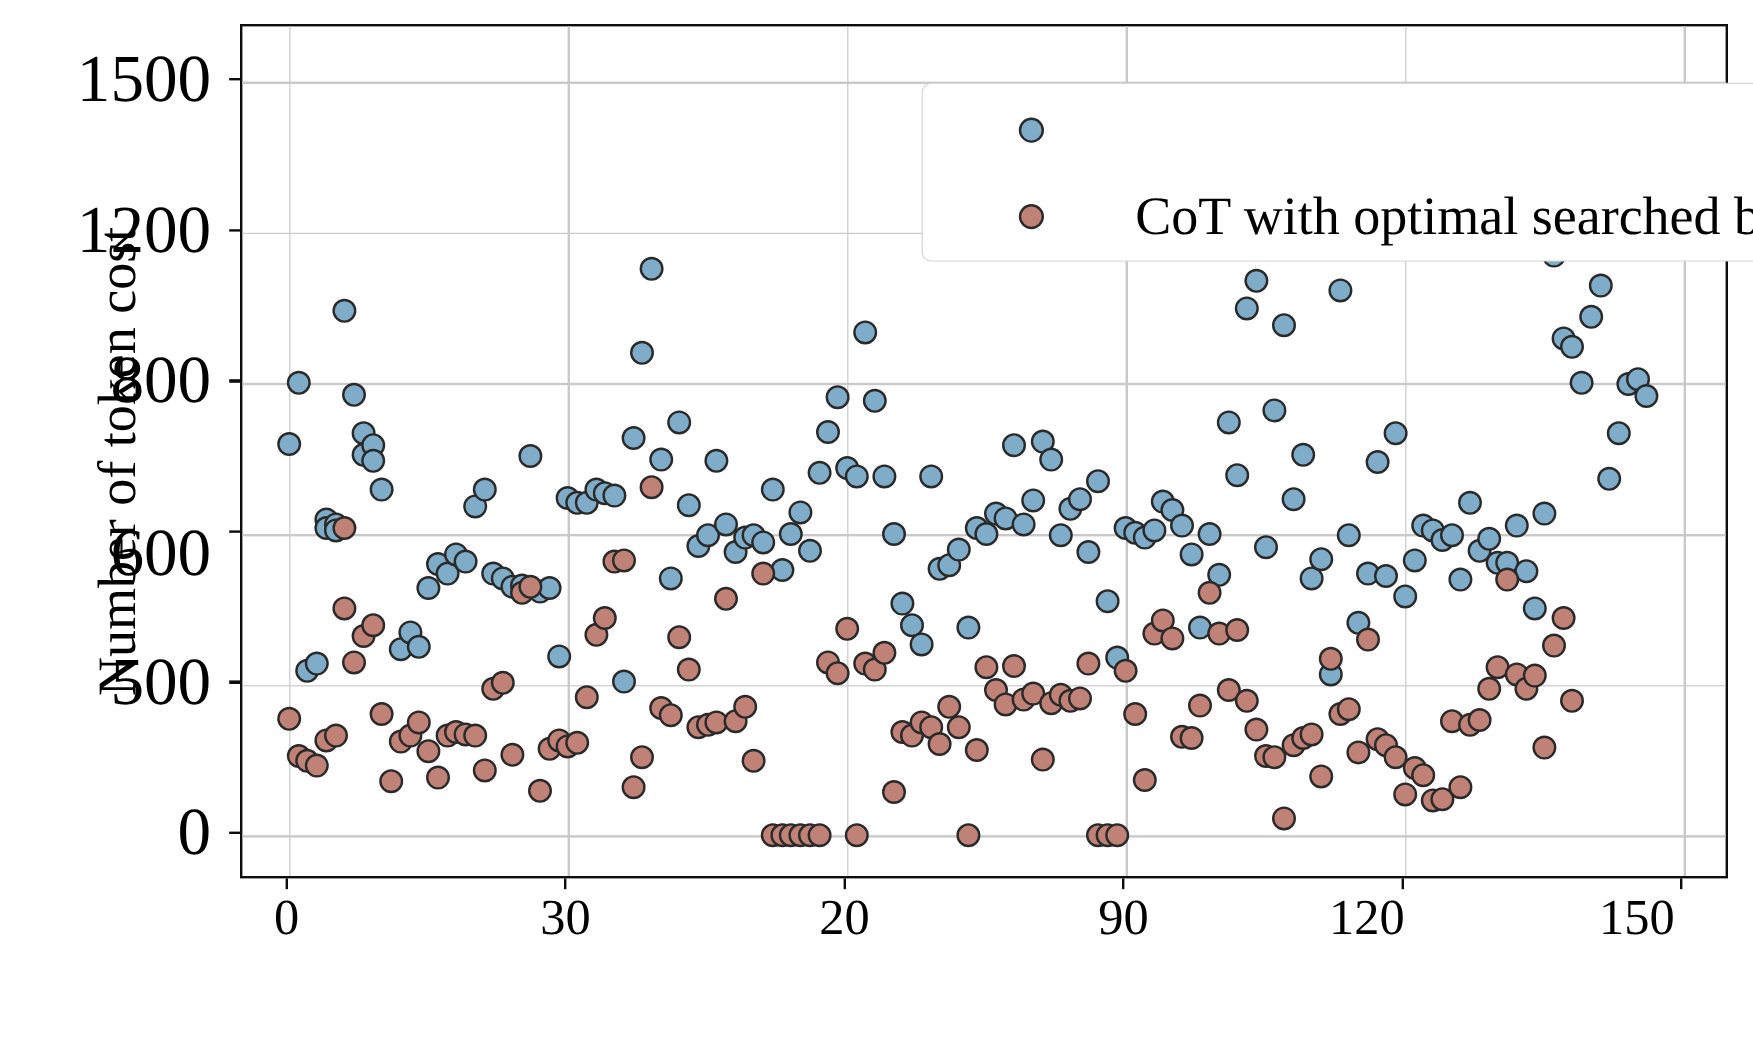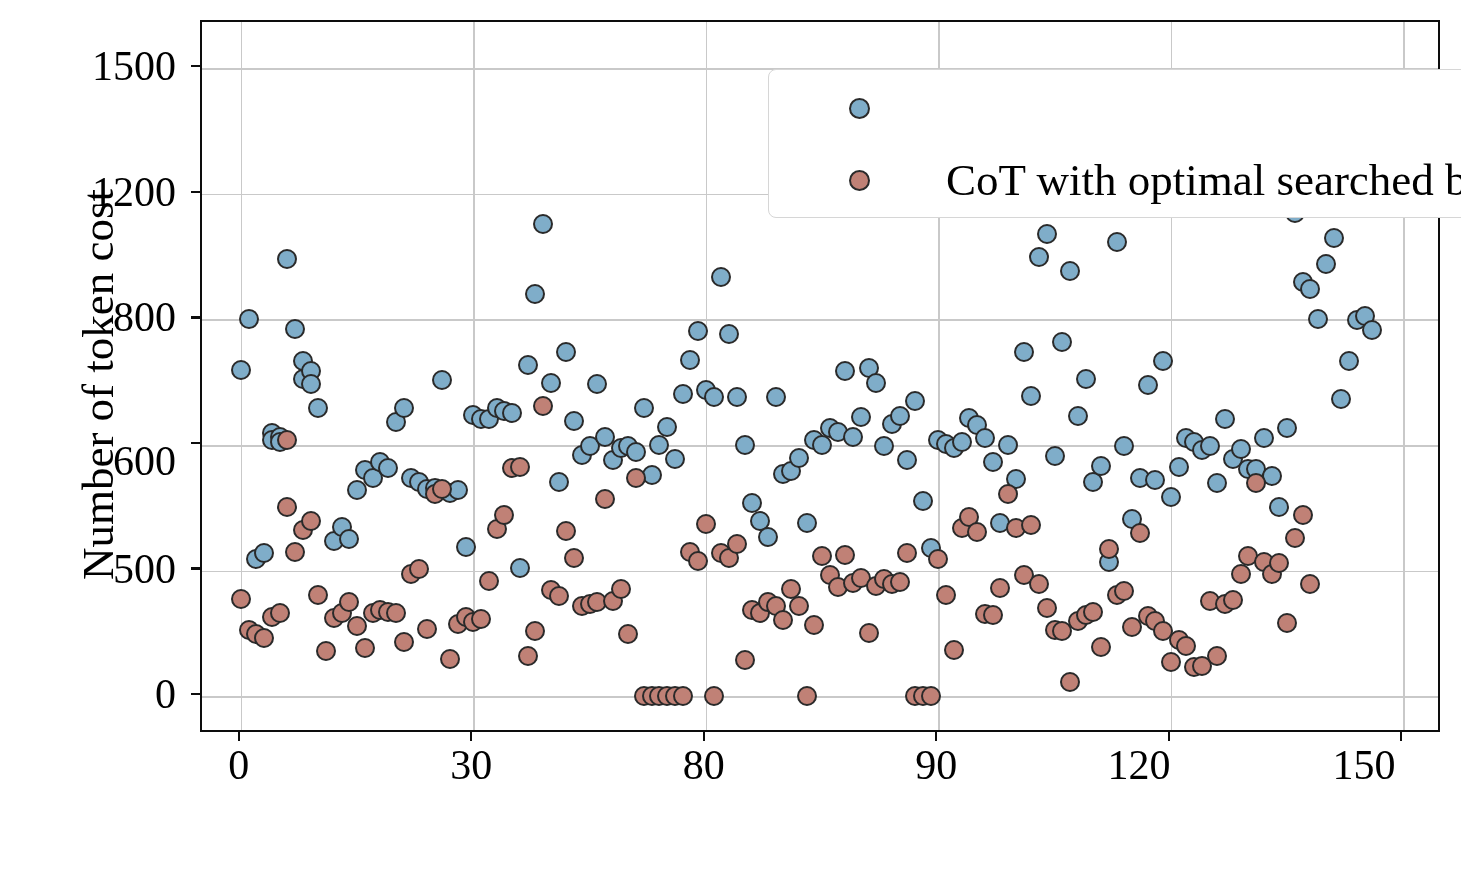--- a/index.html
+++ b/index.html
@@ -23,21 +23,21 @@
     position:absolute;left:200px;top:20px;width:1240px;height:712px;
     border:2.5px solid #0d0d0d;background:#fff;box-sizing:border-box;
   }
   .gridline{position:absolute;background:#c9c9c9;}
   .gridline.h{left:0;width:100%;height:1.6px;}
   .gridline.v{top:0;height:100%;width:1.6px;}
 
   
   .tick-y{position:absolute;width:9px;height:2.4px;background:#0d0d0d;left:-9px;}
   .tick-x{position:absolute;height:9px;width:2.4px;background:#0d0d0d;top:712px;}
-  .ylab{position:absolute;right:0;text-align:right;font-size:42px;line-height:1;
+  .ylab{position:absolute;right:0;text-align:right;font-size:56px;line-height:1;
         white-space:nowrap;transform:translateY(-50%);}
   .xlab{position:absolute;top:744px;font-size:42px;line-height:1;
         white-space:nowrap;transform:translateX(-50%);}
 
   
   .pt{position:absolute;width:20px;height:20px;border-radius:50%;
       box-sizing:border-box;border:2.6px solid #2a2a2a;
       transform:translate(-50%,-50%);}
 
   
@@ -390,21 +390,21 @@
       <div class="ylab" style="top: 317.365px; left: 0px; width: 176px;">800</div>
       <div class="tick-y" style="top: 190.518px; left: 191px;"></div>
       <div class="ylab" style="top: 191.718px; left: 0px; width: 176px;">1200</div>
       <div class="tick-y" style="top: 64.8706px; left: 191px;"></div>
       <div class="ylab" style="top: 66.0706px; left: 0px; width: 176px;">1500</div>
       <div class="tick-x" style="left: 237.55px; top: 732px;"></div>
       <div class="xlab" style="left: 238.75px;">0</div>
       <div class="tick-x" style="left: 470.05px; top: 732px;"></div>
       <div class="xlab" style="left: 471.25px;">30</div>
       <div class="tick-x" style="left: 702.55px; top: 732px;"></div>
-      <div class="xlab" style="left: 703.75px;">80</div>
+      <div class="xlab" style="left: 703.75px;">20</div>
       <div class="tick-x" style="left: 935.05px; top: 732px;"></div>
       <div class="xlab" style="left: 936.25px;">90</div>
       <div class="tick-x" style="left: 1167.55px; top: 732px;"></div>
       <div class="xlab" style="left: 1139px;">120</div>
       <div class="tick-x" style="left: 1400.05px; top: 732px;"></div>
       <div class="xlab" style="left: 1364px;">150</div>
     </div>
 </div>
 
 </body></html>

